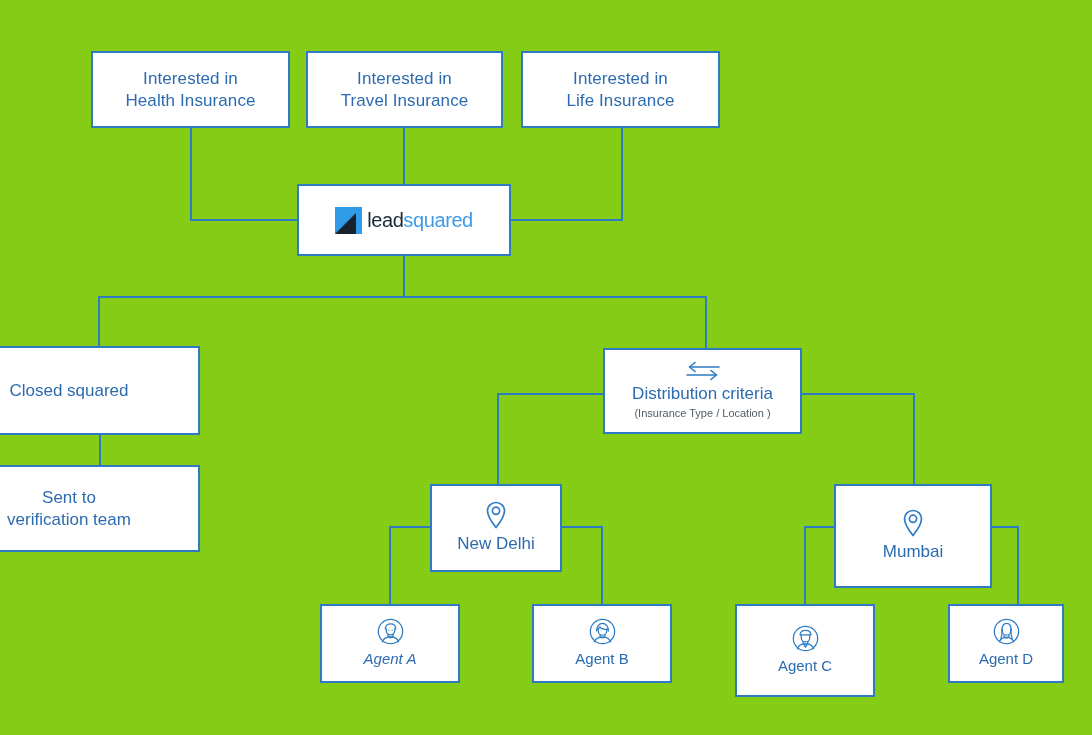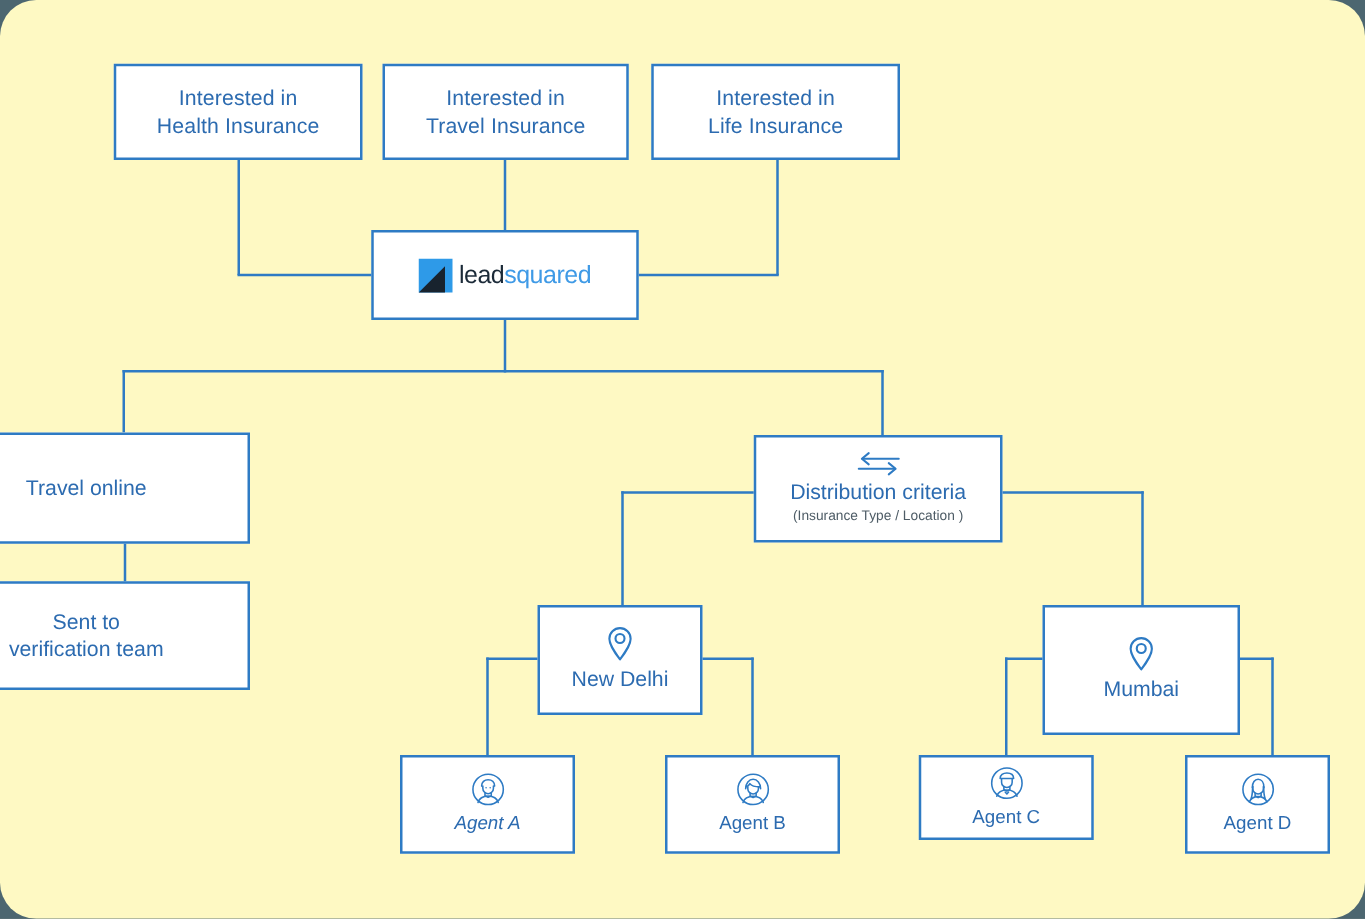--- a/index.html
+++ b/index.html
@@ -7,23 +7,22 @@
     padding: 0;
     background: #4c6670;
   }
   body {
     font-family: "Liberation Sans", sans-serif;
   }
   #stage {
     position: relative;
     width: 1092px;
     height: 735px;
-    background: #fef9c3;
+    background: #84cc16;
     overflow: hidden;
-    border-radius: 29px;
   }
 
   
   .conn {
     position: absolute;
     background: #2e7bc4;
     z-index: 1;
   }
   .conn.h { height: 2px; }
   .conn.v { width: 2px; }
@@ -166,21 +165,21 @@
   </div>
 
   <div class="node brand-box" style="left:297px; top:184px; width:214px; height:72px;">
     <div class="brand-logo">
       <span class="brand-mark"></span>
       <span class="brand-word"><span class="w1">lead</span><span class="w2">squared</span></span>
     </div>
   </div>
 
   <div class="node leftnode" style="left:-62px; top:346px; width:262px; height:89px;">
-    <div class="node-label">Travel online</div>
+    <div class="node-label">Closed squared</div>
   </div>
 
   <div class="node leftnode" style="left:-62px; top:465px; width:262px; height:87px;">
     <div class="node-label">Sent to
 verification team</div>
   </div>
 
   <div class="node dist-box" style="left:603px; top:348px; width:199px; height:86px;">
     <span class="dist-icon">
       <svg width="40" height="22" viewBox="0 0 40 22" fill="none" stroke="#2e7bc4" stroke-width="1.6" stroke-linecap="round" stroke-linejoin="round">
@@ -235,21 +234,21 @@
         <path d="M7.8 13.4 C7.8 8.9 10.6 5.6 14 5.6 C17.4 5.6 20.2 8.9 20.2 13.4"></path>
         <path d="M9.6 11.8 V13.4 C9.6 15.8 11.5 17.8 14 17.8 C16.5 17.8 18.4 15.8 18.4 13.4 V11.8"></path>
         <path d="M8.2 11.9 C9.6 11.5 10.7 10.5 11.3 9.2 C12.4 10.8 15.4 11.9 19.6 11.9"></path>
         <path d="M11.5 17.3 V19.3 L14 20.8 L16.5 19.3 V17.3"></path>
         <path d="M5.6 24.8 C6.6 21.7 9.9 19.8 14 19.8 C18.1 19.8 21.4 21.7 22.4 24.8"></path>
       </svg>
     </span>
     <div class="node-label">Agent B</div>
   </div>
 
-  <div class="node agent" style="left:735px; top:604px; width:140px; height:68px;">
+  <div class="node agent" style="left:735px; top:604px; width:140px; height:93px;">
     <span class="agent-icon">
       <svg width="27" height="27" viewBox="0 0 28 28" fill="none" stroke="#2e7bc4" stroke-width="1.3" stroke-linecap="round" stroke-linejoin="round">
         <circle cx="14" cy="14" r="12.6"></circle>
         <path d="M8.4 10.2 H19.6 M8.4 10.2 C8.4 7.2 10.8 5.6 14 5.6 C17.2 5.6 19.6 7.2 19.6 10.2"></path>
         <path d="M9.6 10.6 V13.2 C9.6 15.6 11.5 17.6 14 17.6 C16.5 17.6 18.4 15.6 18.4 13.2 V10.6"></path>
         <path d="M11.5 17.2 V19.2 L14 20.7 L16.5 19.2 V17.2"></path>
         <path d="M5.6 24.8 C6.6 21.6 9.9 19.7 14 19.7 C18.1 19.7 21.4 21.6 22.4 24.8"></path>
         <path d="M12.6 21.4 L14 23 L15.4 21.4"></path>
       </svg>
     </span>

